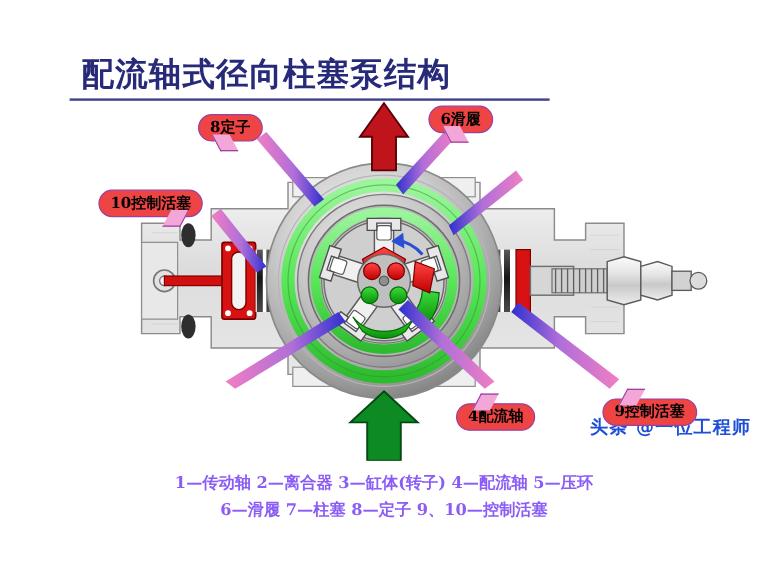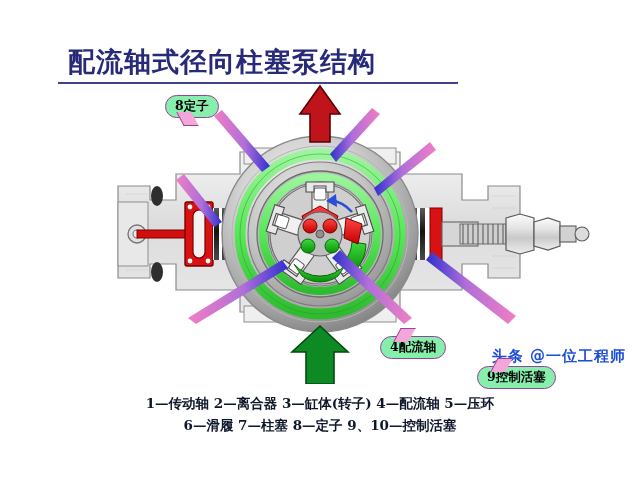--- a/index.html
+++ b/index.html
@@ -22,21 +22,21 @@
     position:absolute; left:58px; top:82px; width:400px; height:2px;
     background:#2a2f80; opacity:.9;
   }
 
   
   #stage{ position:absolute; left:0; top:84px; width:640px; height:300px; }
 
   
   .callout{
     position:absolute;
-    background:#86efac;
+    background:#ef4444;
     border:1.4px solid #9b3fa0;
     border-radius:12px;
     color:#000;
     font-family:"DejaVu Serif","Liberation Serif",serif;
     font-weight:700; font-size:12.5px;
     padding:3px 9px 4px 9px;
     white-space:nowrap;
     line-height:1.15;
     z-index:30;
     box-shadow:0 0 0 0 rgba(0,0,0,0);
@@ -50,21 +50,21 @@
   .tail-bl::after{ left:14px; bottom:-9px; transform:skewX(28deg); border-right:none; border-left:1.4px solid #9b3fa0; }
   .tail-br::after{ right:14px; bottom:-9px; transform:skewX(-28deg); }
   .tail-tl::after{ left:16px; top:-9px; transform:skewX(-28deg); border-bottom:none; border-top:1.4px solid #9b3fa0; border-right:none; border-left:1.4px solid #9b3fa0; }
   .tail-tr::after{ right:16px; top:-9px; transform:skewX(28deg); border-bottom:none; border-top:1.4px solid #9b3fa0; }
 
   
   #caption{
     position:absolute; left:0; top:392px; width:640px;
     text-align:center;
     font-family:"DejaVu Serif","Liberation Serif",serif;
-    font-weight:700; font-size:13.5px; color:#0f172a; line-height:1.65;
+    font-weight:700; font-size:13.5px; color:#8b5cf6; line-height:1.65;
   }
   #caption div{ white-space:nowrap; }
 
   
   #watermark{
     position:absolute; right:14px; bottom:10px;
     font-family:"DejaVu Sans","Liberation Sans",sans-serif;
     font-size:15px; font-weight:700; color:#1d4ed8;
     letter-spacing:1px; white-space:nowrap;
   }
@@ -323,27 +323,29 @@
         <path d="M196 240 L188 234 L282 176 L288 184 Z" fill="url(#gLead)"></path>
 
         <path d="M404 240 L412 234 L340 166 L332 174 Z" fill="url(#gLeadR)"></path>
 
         <path d="M508 240 L516 232 L432 168 L426 176 Z" fill="url(#gLeadR)"></path>
       </g>
     </svg>
 
     <div class="callout tail-bl" style="left:165px; top:11px;">8定子</div>
 
-
-
+    <div class="callout tail-bl" style="left:357px; top:4px;">6滑履</div>
+
+
+    <div class="callout tail-br" style="left:82px; top:74px;">10控制活塞</div>
 
 
     <div class="callout tail-tl" style="left:380px; top:252px;text-align:center;">4配流轴</div>
 
-    <div class="callout tail-tl" style="left:477px; top:248px;margin-top:34px;">9控制活塞</div>
+    <div class="callout tail-tl" style="left:502px; top:248px;">9控制活塞</div>
   </div>
 
   <div id="caption">
     <div>1—传动轴  2—离合器  3—缸体(转子)   4—配流轴  5—压环</div>
     <div>6—滑履  7—柱塞  8—定子  9、10—控制活塞</div>
   </div>
 
   <div id="watermark">头条 @一位工程师</div>
 
 </div>

